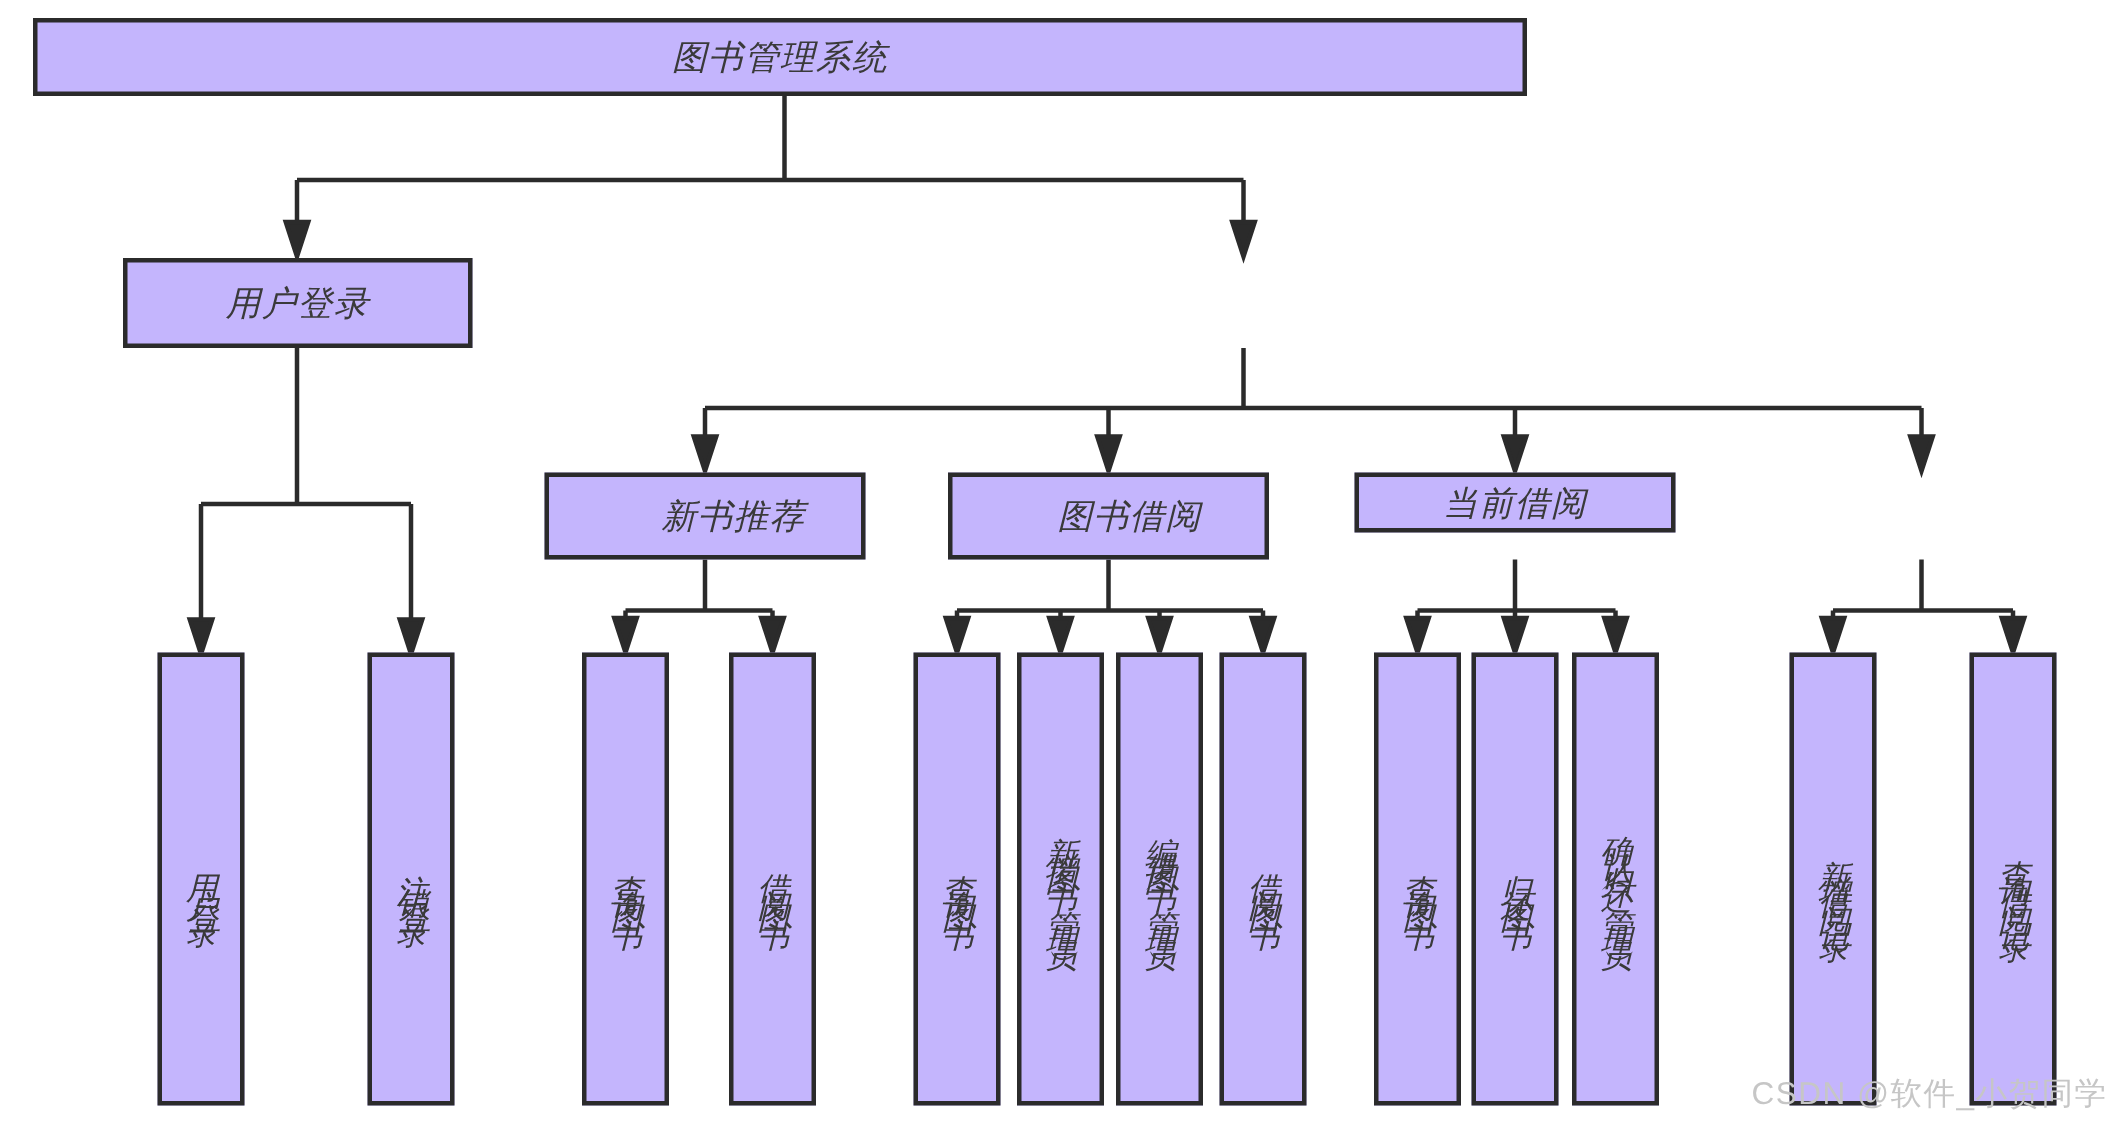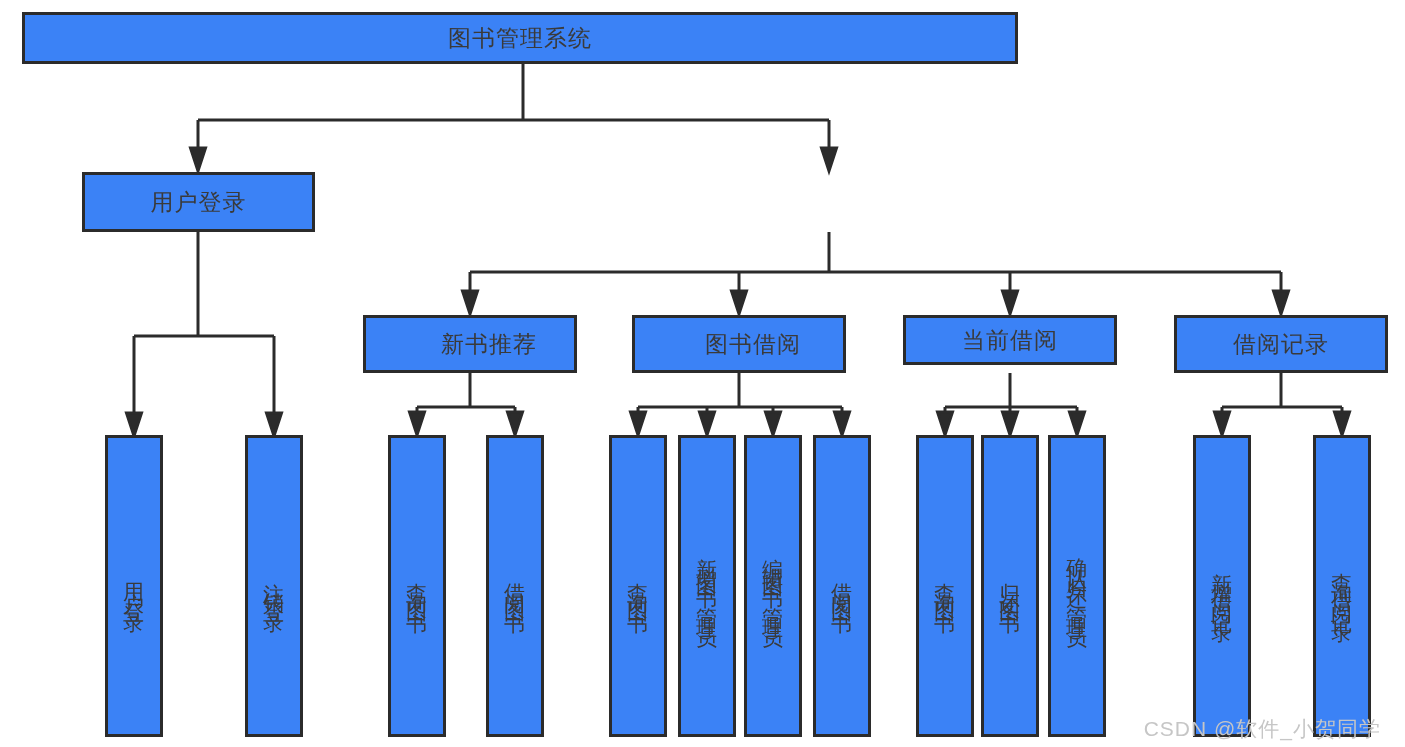--- a/index.html
+++ b/index.html
@@ -17,24 +17,25 @@
   }
   .connectors {
     position: absolute;
     left: 0; top: 0;
     pointer-events: none;
   }
   .box {
     position: absolute;
     box-sizing: border-box;
     border: 3px solid #2b2b2b;
-    background: #3b82f6;
+    background: #c4b5fd;
     display: flex;
     align-items: center;
     justify-content: center;
+    font-style: italic;
   }
   .hlabel {
     font-size: 23px;
     color: #3a3a3a;
     letter-spacing: 1px;
     white-space: nowrap;
   }
   .vbox .vlabel {
     writing-mode: vertical-rl;
     text-orientation: mixed;
@@ -42,32 +43,32 @@
     letter-spacing: 10px;
     color: #3a3a3a;
     line-height: 1;
   }
   
   .n-root  { left: 22px;  top: 12px;  width: 996px; height: 52px; }
   .n-login { left: 82px;  top: 172px; width: 233px; height: 60px; }
   .n-mgmt  { left: 710px; top: 172px; width: 238px; height: 60px; }
   .n-l3a { left: 363px;  top: 315px; width: 214px; height: 58px; padding-left: 38px; }
   .n-l3b { left: 632px;  top: 315px; width: 214px; height: 58px; padding-left: 28px; }
-  .n-l3c { left: 903px;  top: 315px; width: 214px; height: 50px; }
+  .n-l3c { left: 903px;  top: 315px; width: 214px; height: 40px; }
   .n-l3d { left: 1174px; top: 315px; width: 214px; height: 58px; }
   .vbox { top: 435px; width: 58px; height: 302px; }
   .n-g1a { left: 105px; }  .n-g1b { left: 245px; }
   .n-g2a { left: 388px; }  .n-g2b { left: 486px; }
   .n-g3a { left: 609px; }  .n-g3b { left: 678px; }
   .n-g3c { left: 744px; }  .n-g3d { left: 813px; }
   .n-g4a { left: 916px; }  .n-g4b { left: 981px; }  .n-g4c { left: 1048px; }
   .n-g5a { left: 1193px; } .n-g5b { left: 1313px; }
   .watermark {
     position: absolute;
-    right: 24px;
+    right: 0;
     bottom: 4px;
     font-size: 21px;
     color: #c6c6c6;
     letter-spacing: 1px;
     white-space: nowrap;
   }
 </style>
 </head>
 <body>
 
@@ -159,23 +160,20 @@
 
   <div class="box n-l3a">
     <span class="hlabel">新书推荐</span>
   </div>
   <div class="box n-l3b">
     <span class="hlabel">图书借阅</span>
   </div>
   <div class="box n-l3c">
     <span class="hlabel">当前借阅</span>
   </div>
-  <div class="box n-l3d">
-    <span class="hlabel">借阅记录</span>
-  </div>
 
   <div class="box vbox n-g1a">
     <span class="vlabel">用户登录</span>
   </div>
   <div class="box vbox n-g1b">
     <span class="vlabel">注销登录</span>
   </div>
 
   <div class="box vbox n-g2a">
     <span class="vlabel">查询图书</span>

